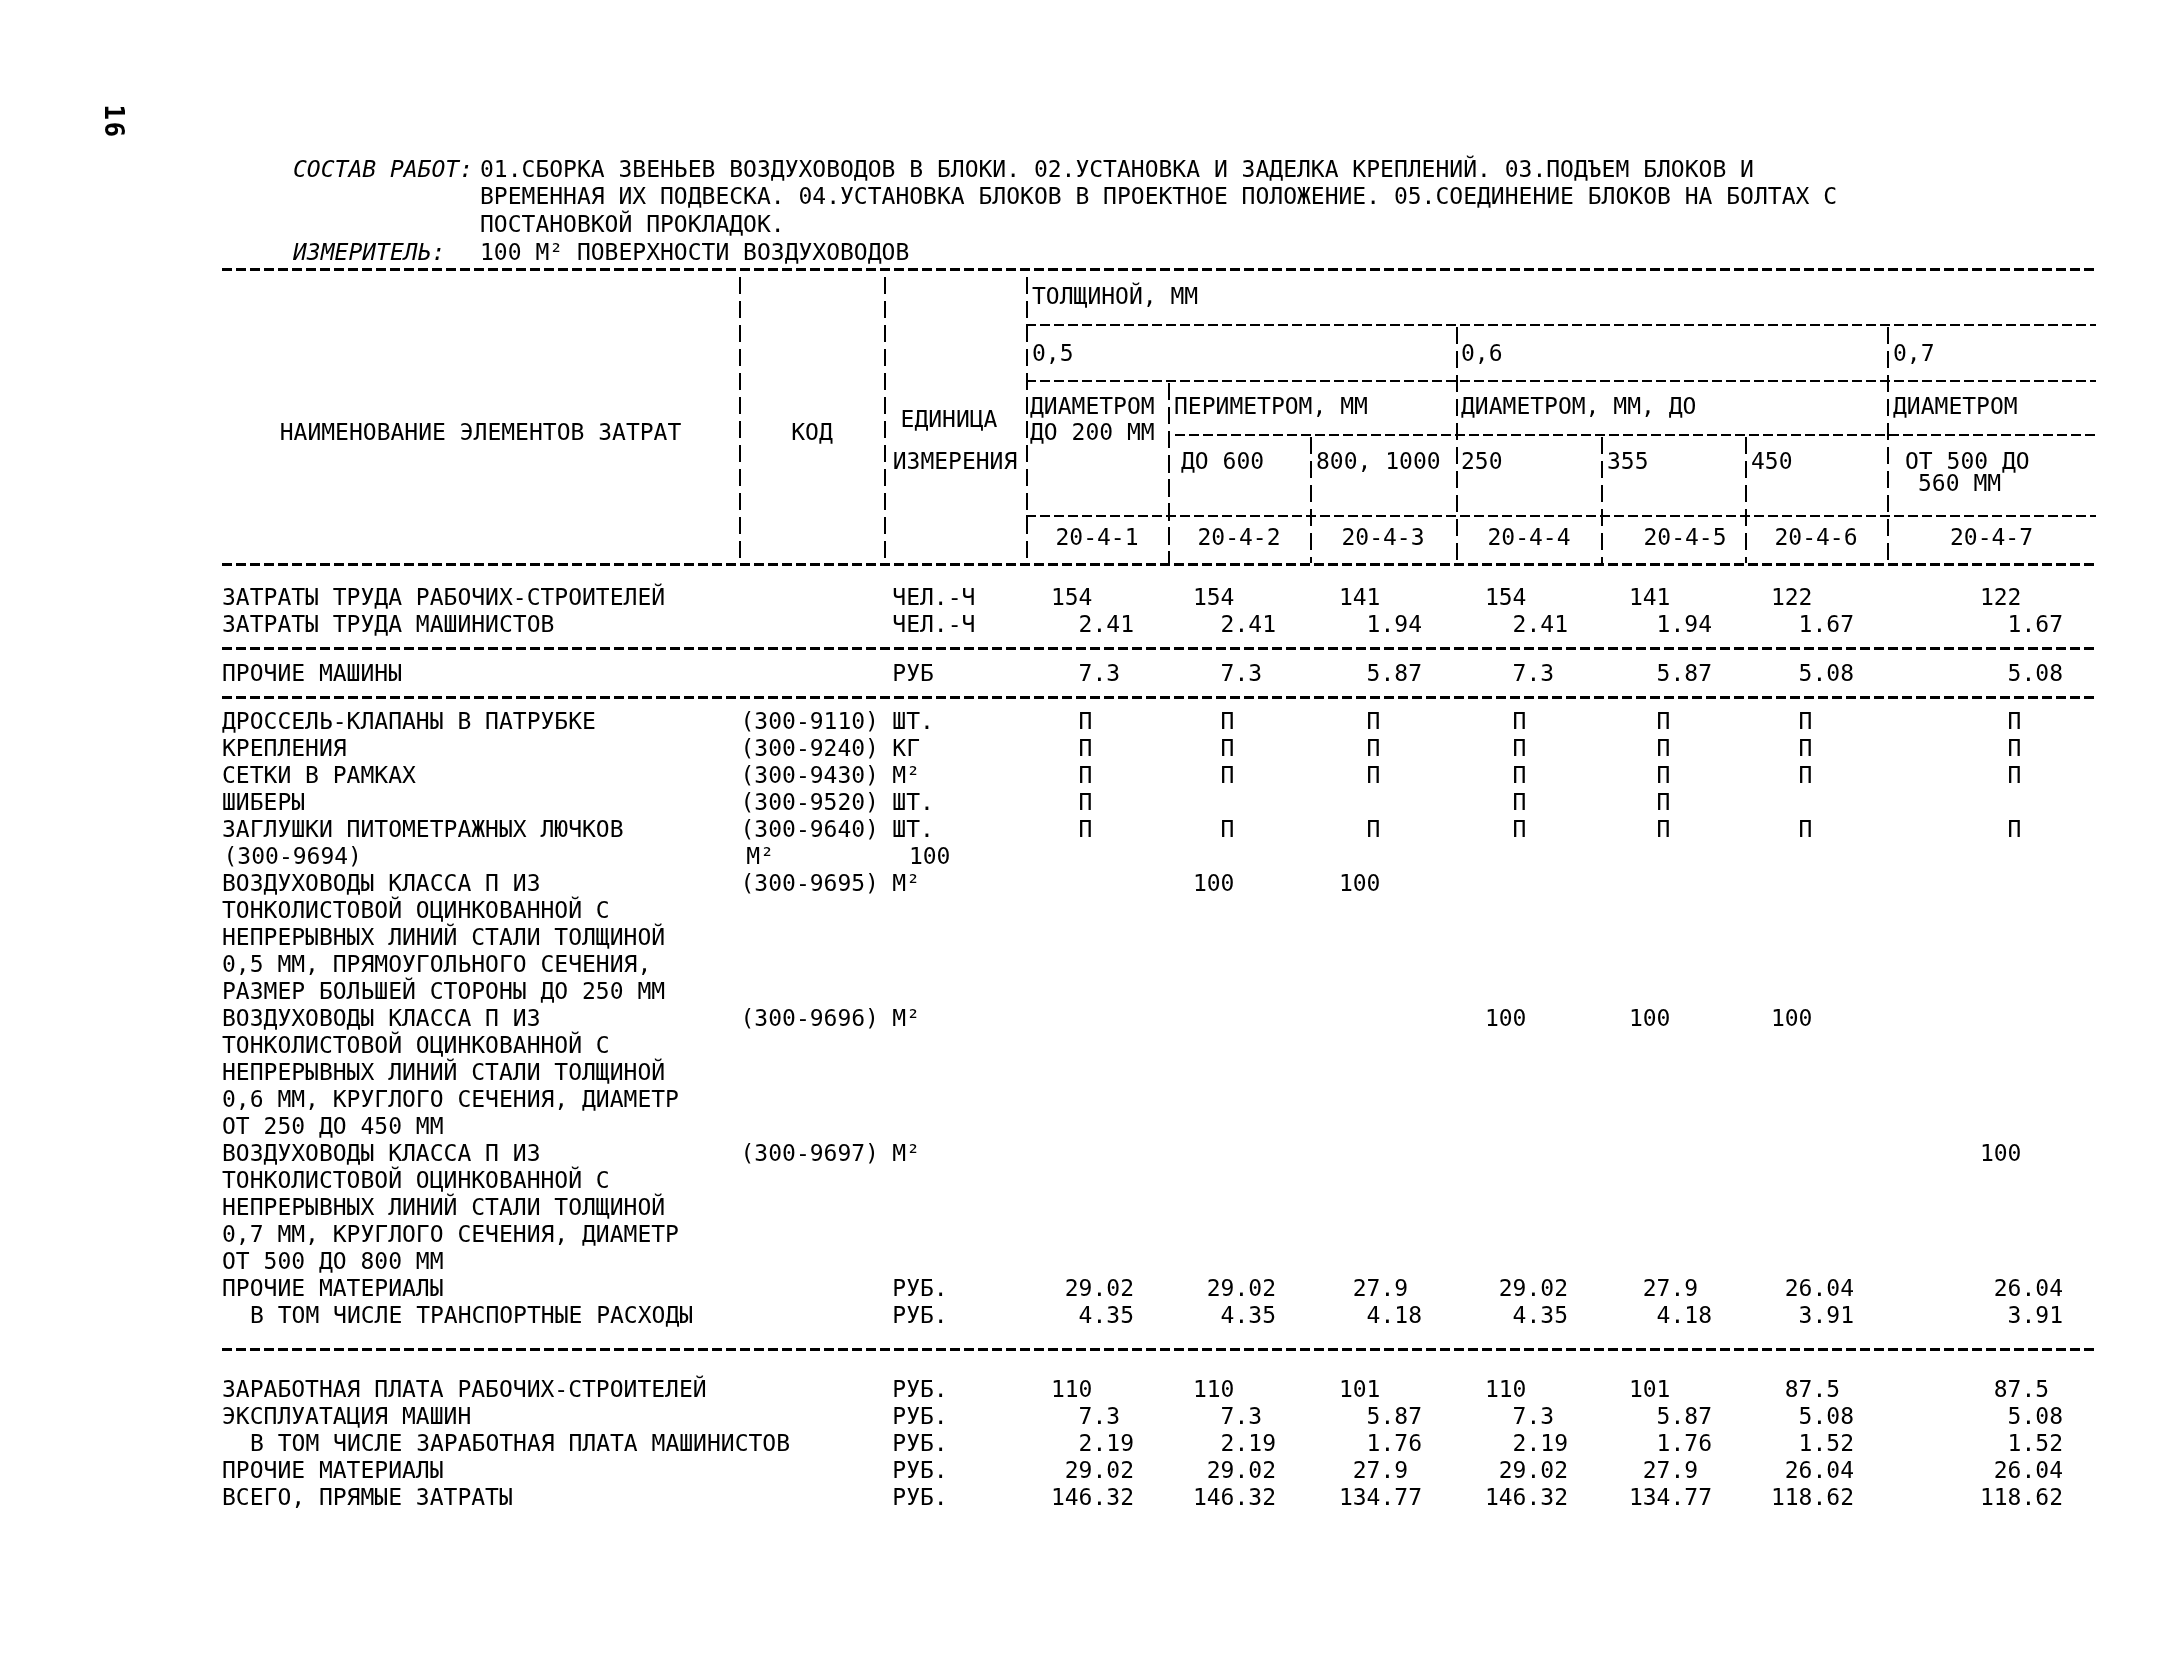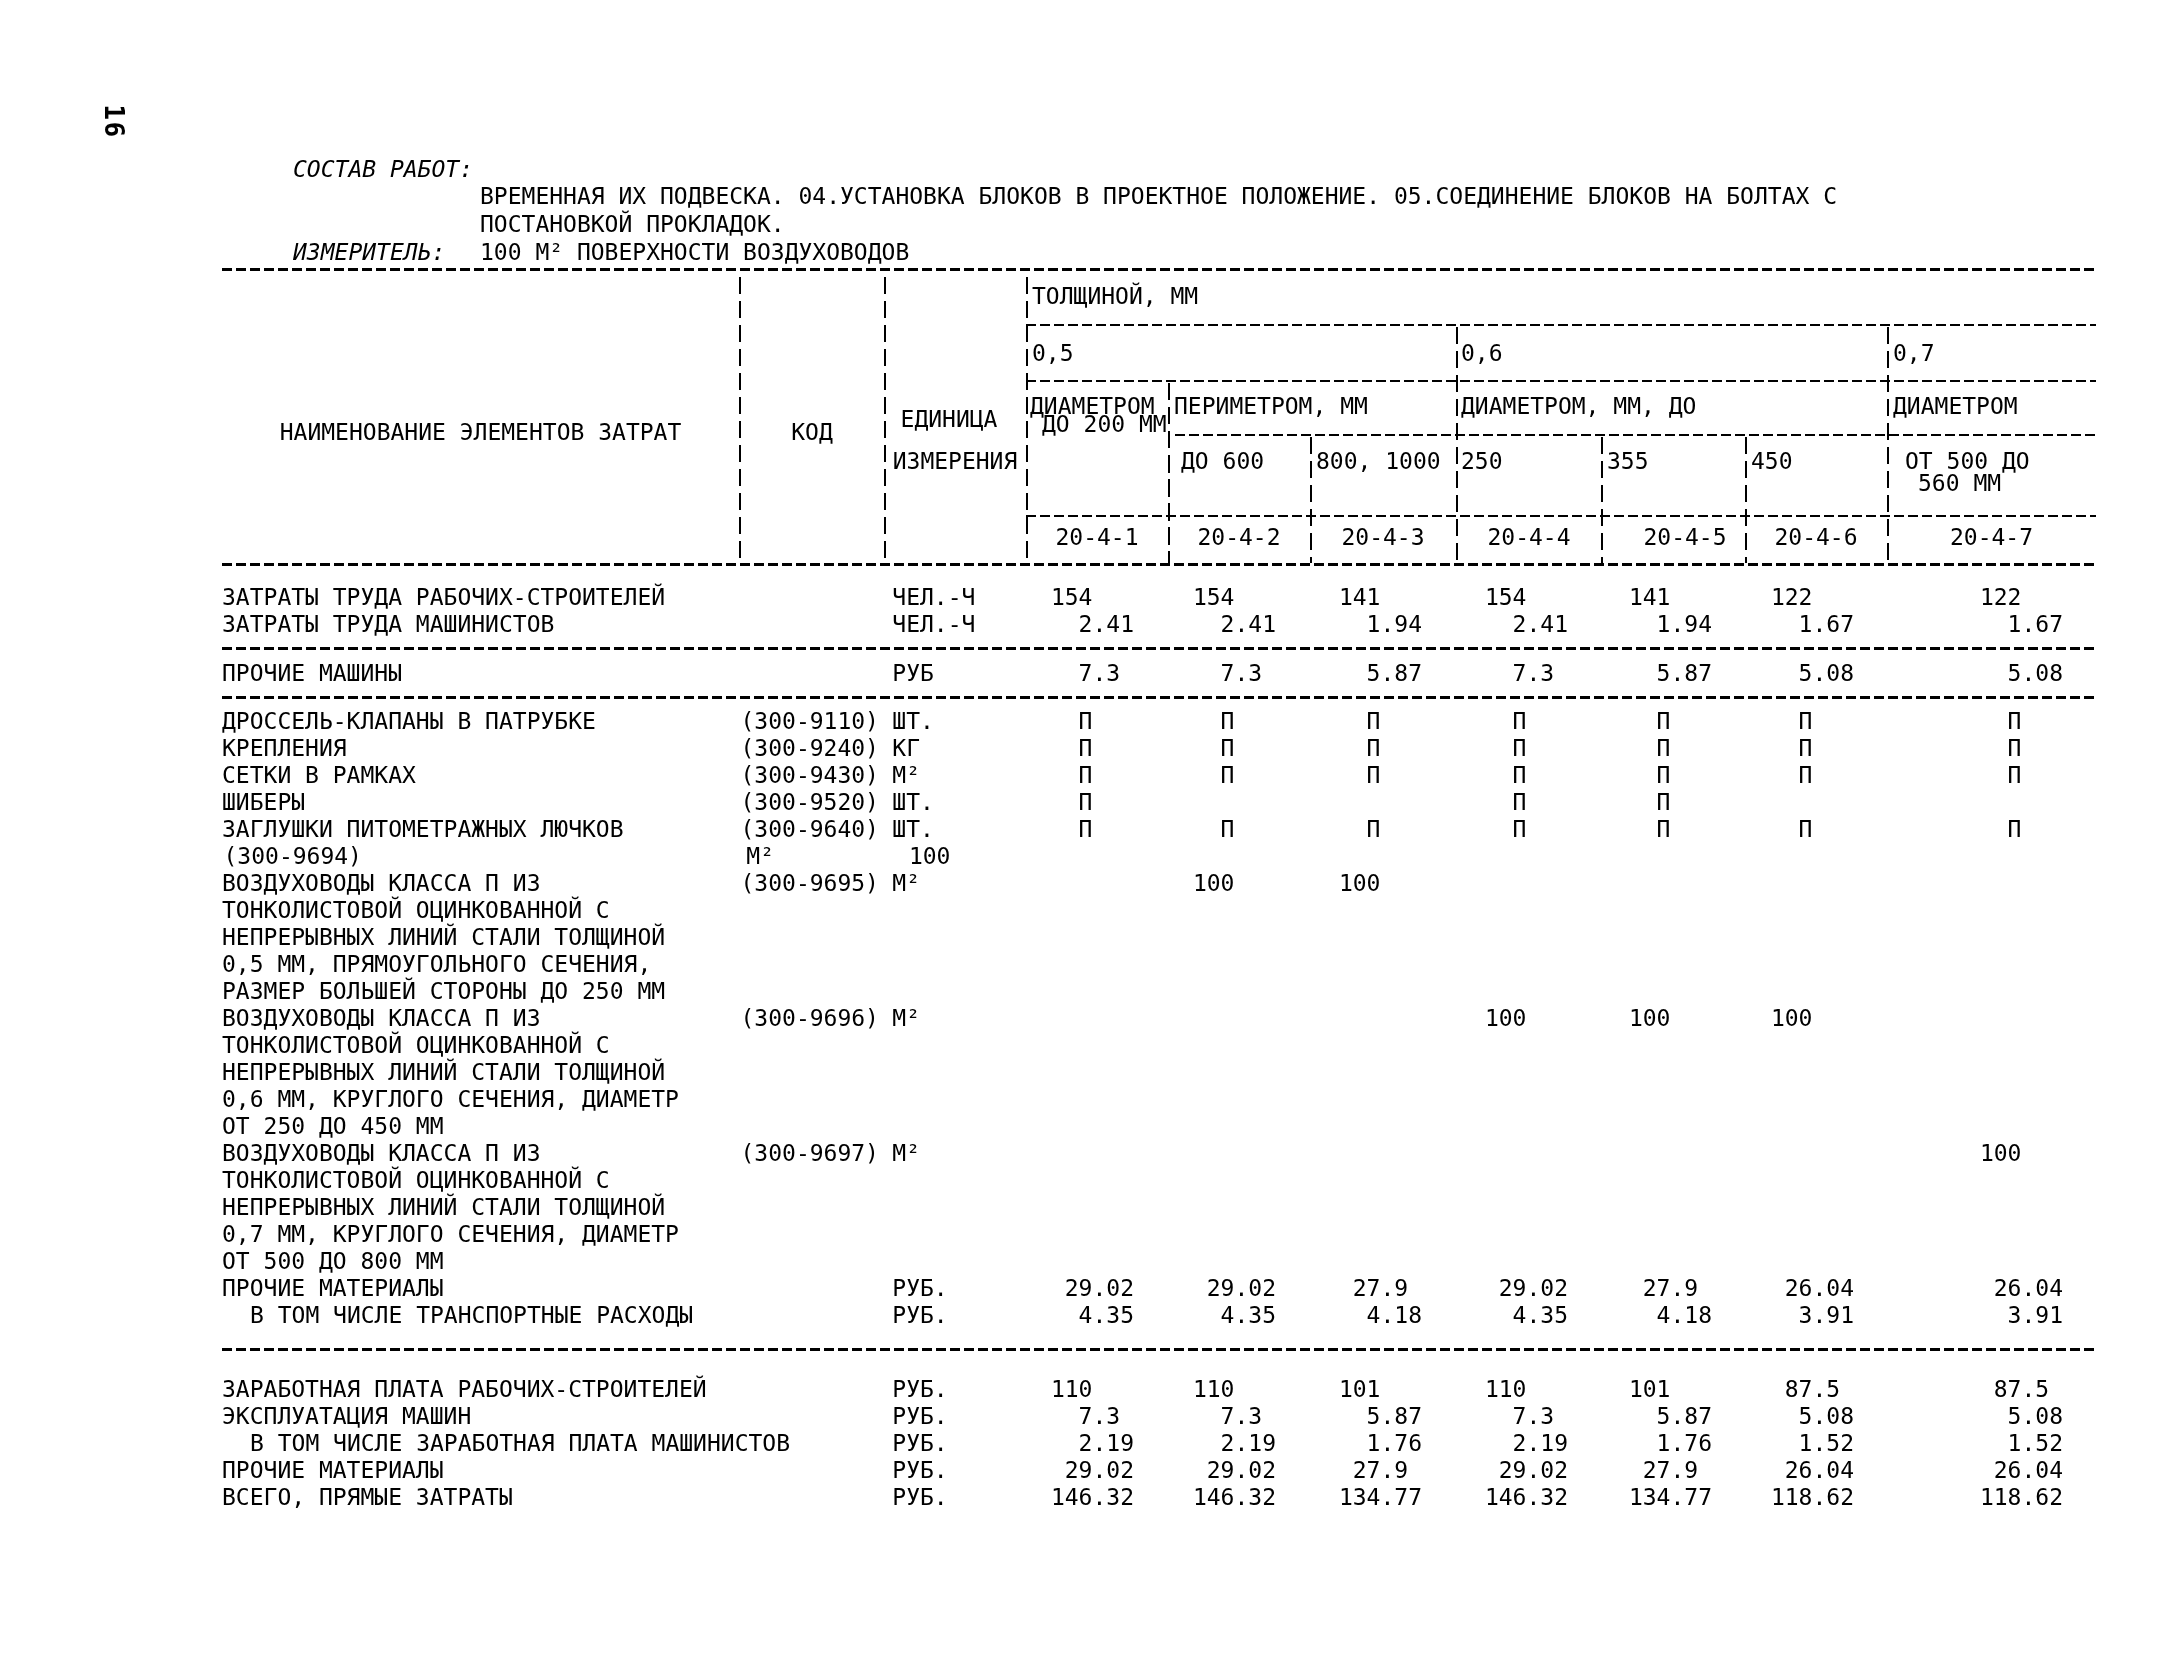--- a/index.html
+++ b/index.html
@@ -57,20 +57,21 @@
 </style>
 </head>
 <body>
 
 <div class="page">
 
   <div class="page-num">16</div>
 
 
   <div class="lbl-italic" style="left:293px;top:156px;">СОСТАВ РАБОТ:</div>
+  <div class="hline" style="left:480px;top:156px;">01.СБОРКА ЗВЕНЬЕВ ВОЗДУХОВОДОВ В БЛОКИ. 02.УСТАНОВКА И ЗАДЕЛКА КРЕПЛЕНИЙ. 03.ПОДЪЕМ БЛОКОВ И</div>
   <div class="hline" style="left:480px;top:183px;text-align:right;">ВРЕМЕННАЯ ИХ ПОДВЕСКА. 04.УСТАНОВКА БЛОКОВ В ПРОЕКТНОЕ ПОЛОЖЕНИЕ. 05.СОЕДИНЕНИЕ БЛОКОВ НА БОЛТАХ С</div>
   <div class="hline" style="left:480px;top:211px;">ПОСТАНОВКОЙ ПРОКЛАДОК.</div>
 
   <div class="lbl-italic" style="left:293px;top:239px;">ИЗМЕРИТЕЛЬ:</div>
   <div class="hline" style="left:480px;top:239px;">100 М² ПОВЕРХНОСТИ ВОЗДУХОВОДОВ</div>
 
   <div class="hrule top-rule"></div>
 
   <div class="thead">
 
@@ -94,21 +95,21 @@
     <div class="txt ctr" style="left:517px;top:148px;width:146px;">КОД</div>
     <div class="txt ctr" style="left:662px;top:135px;width:130px;">ЕДИНИЦА</div>
     <div class="txt ctr" style="left:662px;top:177px;width:142px;">ИЗМЕРЕНИЯ</div>
 
     <div class="txt" style="left:810px;top:12.4px;">ТОЛЩИНОЙ, ММ</div>
     <div class="txt" style="left:810px;top:69px;">0,5</div>
     <div class="txt" style="left:1239px;top:69px;">0,6</div>
     <div class="txt" style="left:1671px;top:69px;">0,7</div>
 
     <div class="txt" style="left:808px;top:122px;">ДИАМЕТРОМ</div>
-    <div class="txt" style="left:808px;top:140px;margin-left:12px;">ДО 200 ММ</div>
+    <div class="txt" style="left:808px;top:148px;">ДО 200 ММ</div>
     <div class="txt" style="left:952px;top:122px;">ПЕРИМЕТРОМ, ММ</div>
     <div class="txt" style="left:1239px;top:122px;">ДИАМЕТРОМ, ММ, ДО</div>
     <div class="txt" style="left:1671px;top:122px;">ДИАМЕТРОМ</div>
     <div class="txt" style="left:1683px;top:177px;">ОТ 500 ДО</div>
     <div class="txt" style="left:1696px;top:199px;">560 ММ</div>
 
     <div class="txt" style="left:959px;top:177px;">ДО 600</div>
     <div class="txt" style="left:1094px;top:177px;">800, 1000</div>
     <div class="txt" style="left:1239px;top:177px;">250</div>
     <div class="txt" style="left:1385px;top:177px;">355</div>

